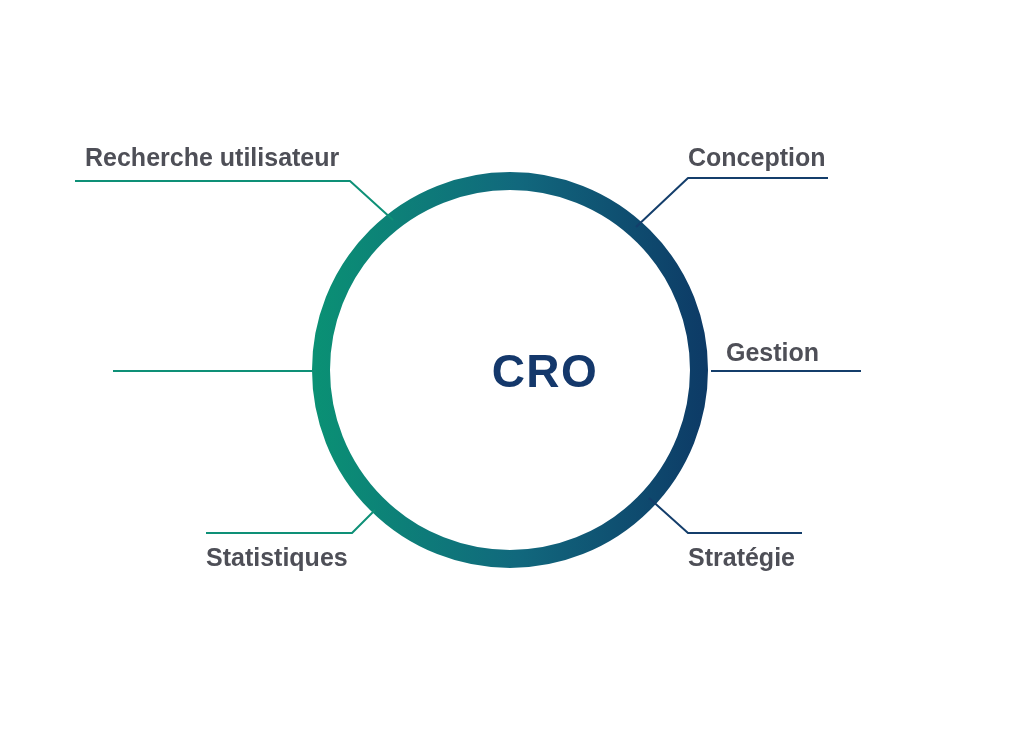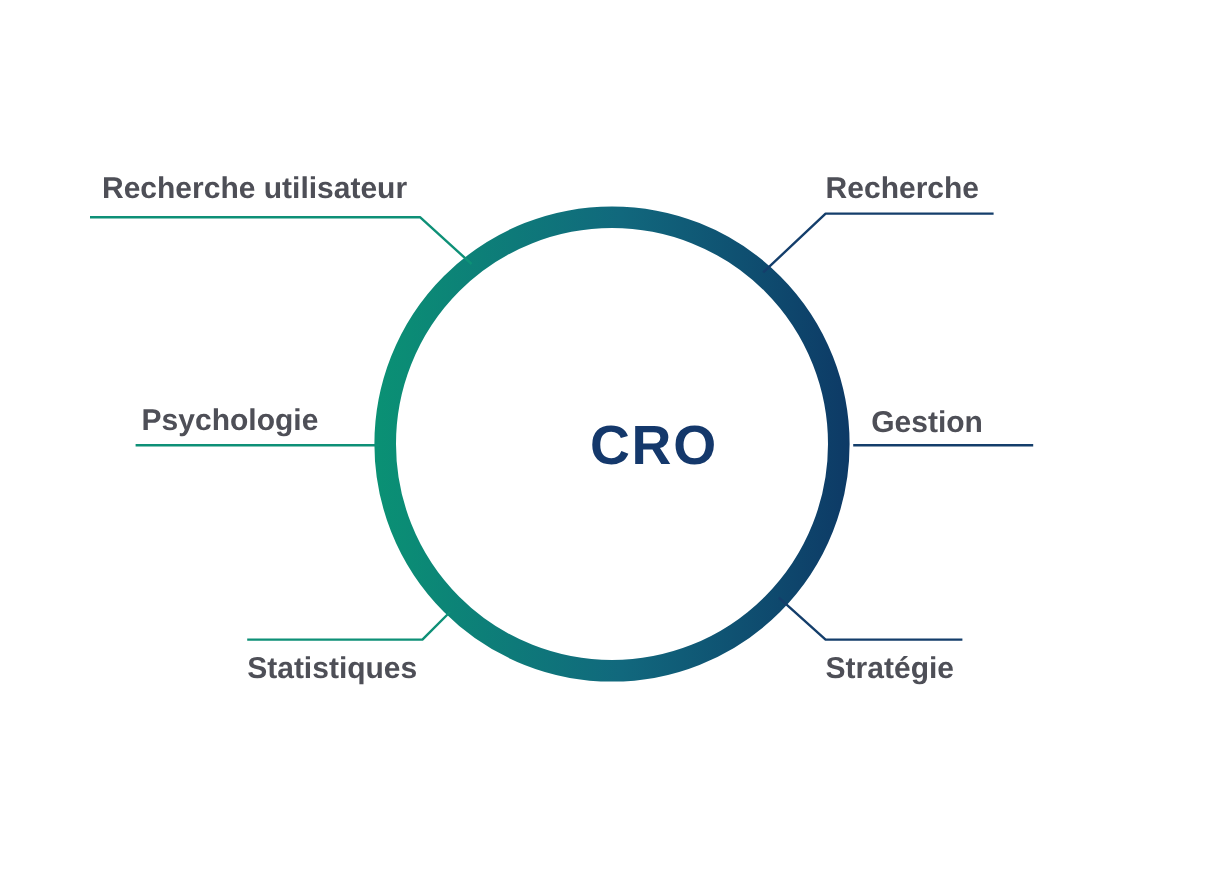--- a/index.html
+++ b/index.html
@@ -61,22 +61,21 @@
 
     <polyline class="wire-navy" points="828,178 688,178 636,227" fill="none" stroke-width="2" stroke-linejoin="round" stroke="#143E6B"></polyline>
     <polyline class="wire-navy" points="711,371 861,371" fill="none" stroke-width="2" stroke="#143E6B"></polyline>
     <polyline class="wire-navy" points="802,533 688,533 649,498" fill="none" stroke-width="2" stroke-linejoin="round" stroke="#143E6B"></polyline>
   </svg>
 
   <div class="center-label">CRO</div>
 
   <div class="node-label" style="left:85px;top:142px;">Recherche utilisateur</div>
 
-  <div class="node-label" style="left:688px;top:142px;">Recherche</div>
+  <div class="node-label" style="left:688px;top:142px;">Conception</div>
 
-  <div class="node-label" style="left:118px;top:335px;">Psychologie</div>
 
   <div class="node-label" style="left:726px;top:337px;">Gestion</div>
 
   <div class="node-label" style="left:206px;top:542px;">Statistiques</div>
 
   <div class="node-label" style="left:688px;top:542px;text-align:center;">Stratégie</div>
 </div>
 
 </body></html>

